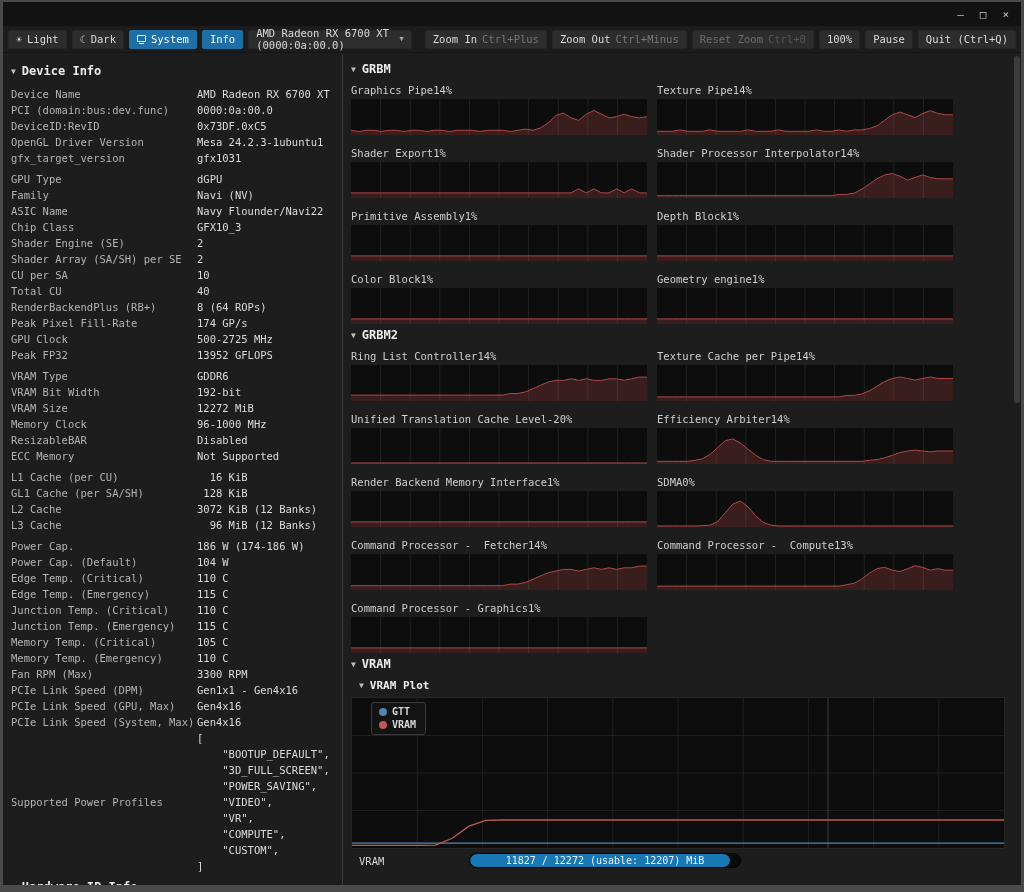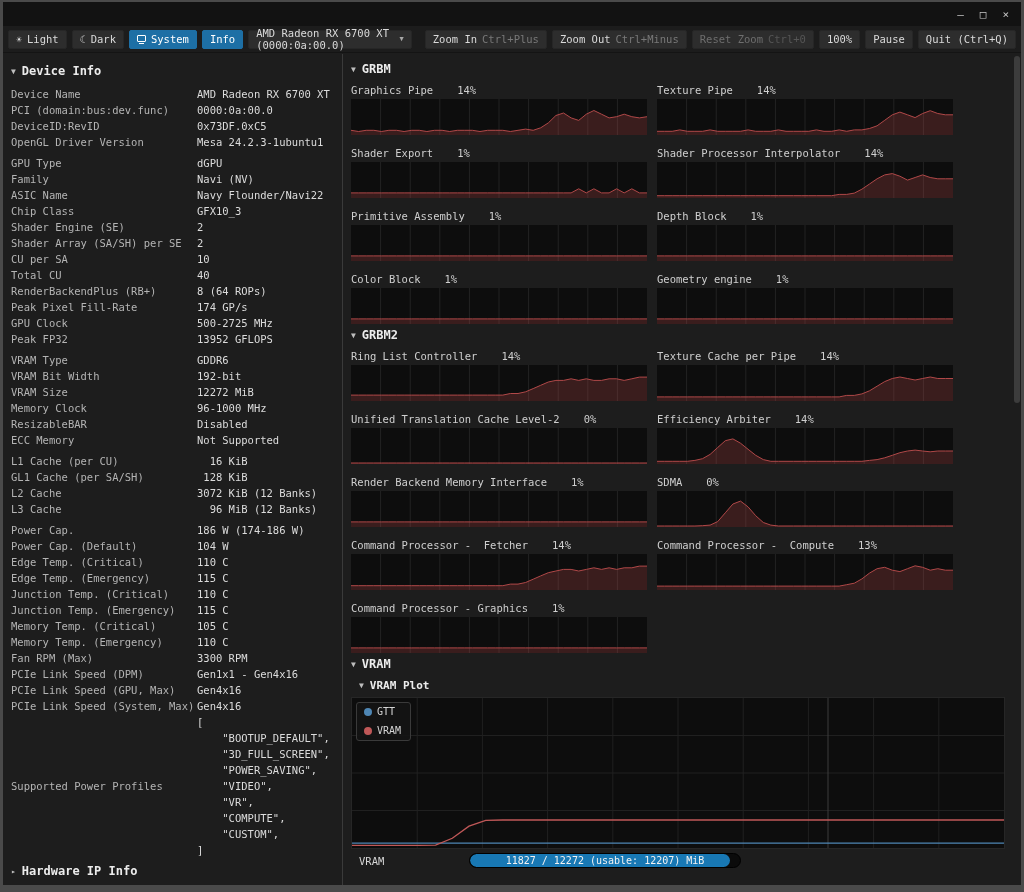--- a/index.html
+++ b/index.html
@@ -47,32 +47,32 @@
   .di-row.multiline { align-items:center; }
   .di-label { width:186px; min-width:186px; color:#b4b4b4; white-space:pre; }
   .di-value { color:#dcdcdc; white-space:pre; }
   .di-spacer { height:5px; }
   .hw-header { margin-top:6px; }
 
   .right-panel { flex:1; padding:4px 10px 0 8px; overflow:hidden; position:relative;
     background:#1d1d1d; }
   .chart-grid { display:grid; grid-template-columns:296px 296px; column-gap:10px;
     row-gap:12px; margin-bottom:4px; }
-  .chart-label-row { display:flex; gap:24px; font-size:10.5px; color:#cfcfcf;
+  .chart-label-row { display:flex; gap:0; font-size:10.5px; color:#cfcfcf;
     margin-bottom:3px; white-space:pre;align-items:center; }
   .chart-box { width:296px; height:36px; background:#0d0d0d; }
   .chart-box svg { display:block; }
 
   .vram-sub { margin-top:2px; }
   .plot-subheader { margin-left:8px; margin-bottom:5px; font-size:11px; }
   .plot-wrap { position:relative; width:654px; height:152px; background:#0d0d0d;
     border:1px solid #262626; }
-  .plot-legend { position:absolute; top:4px; left:4px; background:rgba(20,20,20,0.9);
+  .plot-legend { position:absolute; top:4px; left:19px; background:rgba(20,20,20,0.9);
     border:1px solid #3a3a3a; border-radius:3px; padding:3px 9px 4px 7px;
-    display:flex; flex-direction:column; gap:8px; }
+    display:flex; flex-direction:column; gap:2px;font-weight:bold; }
   .legend-row { display:flex; align-items:center; gap:5px; font-size:10px; color:#d6d6d6; }
   .legend-dot { width:8px; height:8px; border-radius:50%; display:inline-block; }
 
   .bars { margin-top:3px; margin-left:8px; }
   .bar-row { display:flex; align-items:center; height:17px; font-size:10.5px; }
   .bar-label { width:110px; min-width:110px; color:#d6d6d6; white-space:pre; }
   .bar-track { position:relative; width:272px; height:15px; background:#0b0b0b;
     border:1px solid #000; border-radius:8px; overflow:hidden; }
   .bar-fill { position:absolute; left:0; top:0; bottom:0; border-radius:8px; }
   .bar-text { position:absolute; inset:0; display:flex; align-items:center;
@@ -132,20 +132,24 @@
             <div class="di-label">PCI (domain:bus:dev.func)</div>
             <div class="di-value">0000:0a:00.0</div>
           </div>
           <div class="di-row">
             <div class="di-label">DeviceID:RevID</div>
             <div class="di-value">0x73DF.0xC5</div>
           </div>
           <div class="di-row">
             <div class="di-label">OpenGL Driver Version</div>
             <div class="di-value">Mesa 24.2.3-1ubuntu1</div>
+          </div>
+          <div class="di-row">
+            <div class="di-label">gfx_target_version</div>
+            <div class="di-value">gfx1031</div>
           </div>
           <div class="di-spacer"></div>
           <div class="di-row">
             <div class="di-label">GPU Type</div>
             <div class="di-value">dGPU</div>
           </div>
           <div class="di-row">
             <div class="di-label">Family</div>
             <div class="di-value">Navi (NV)</div>
           </div>

